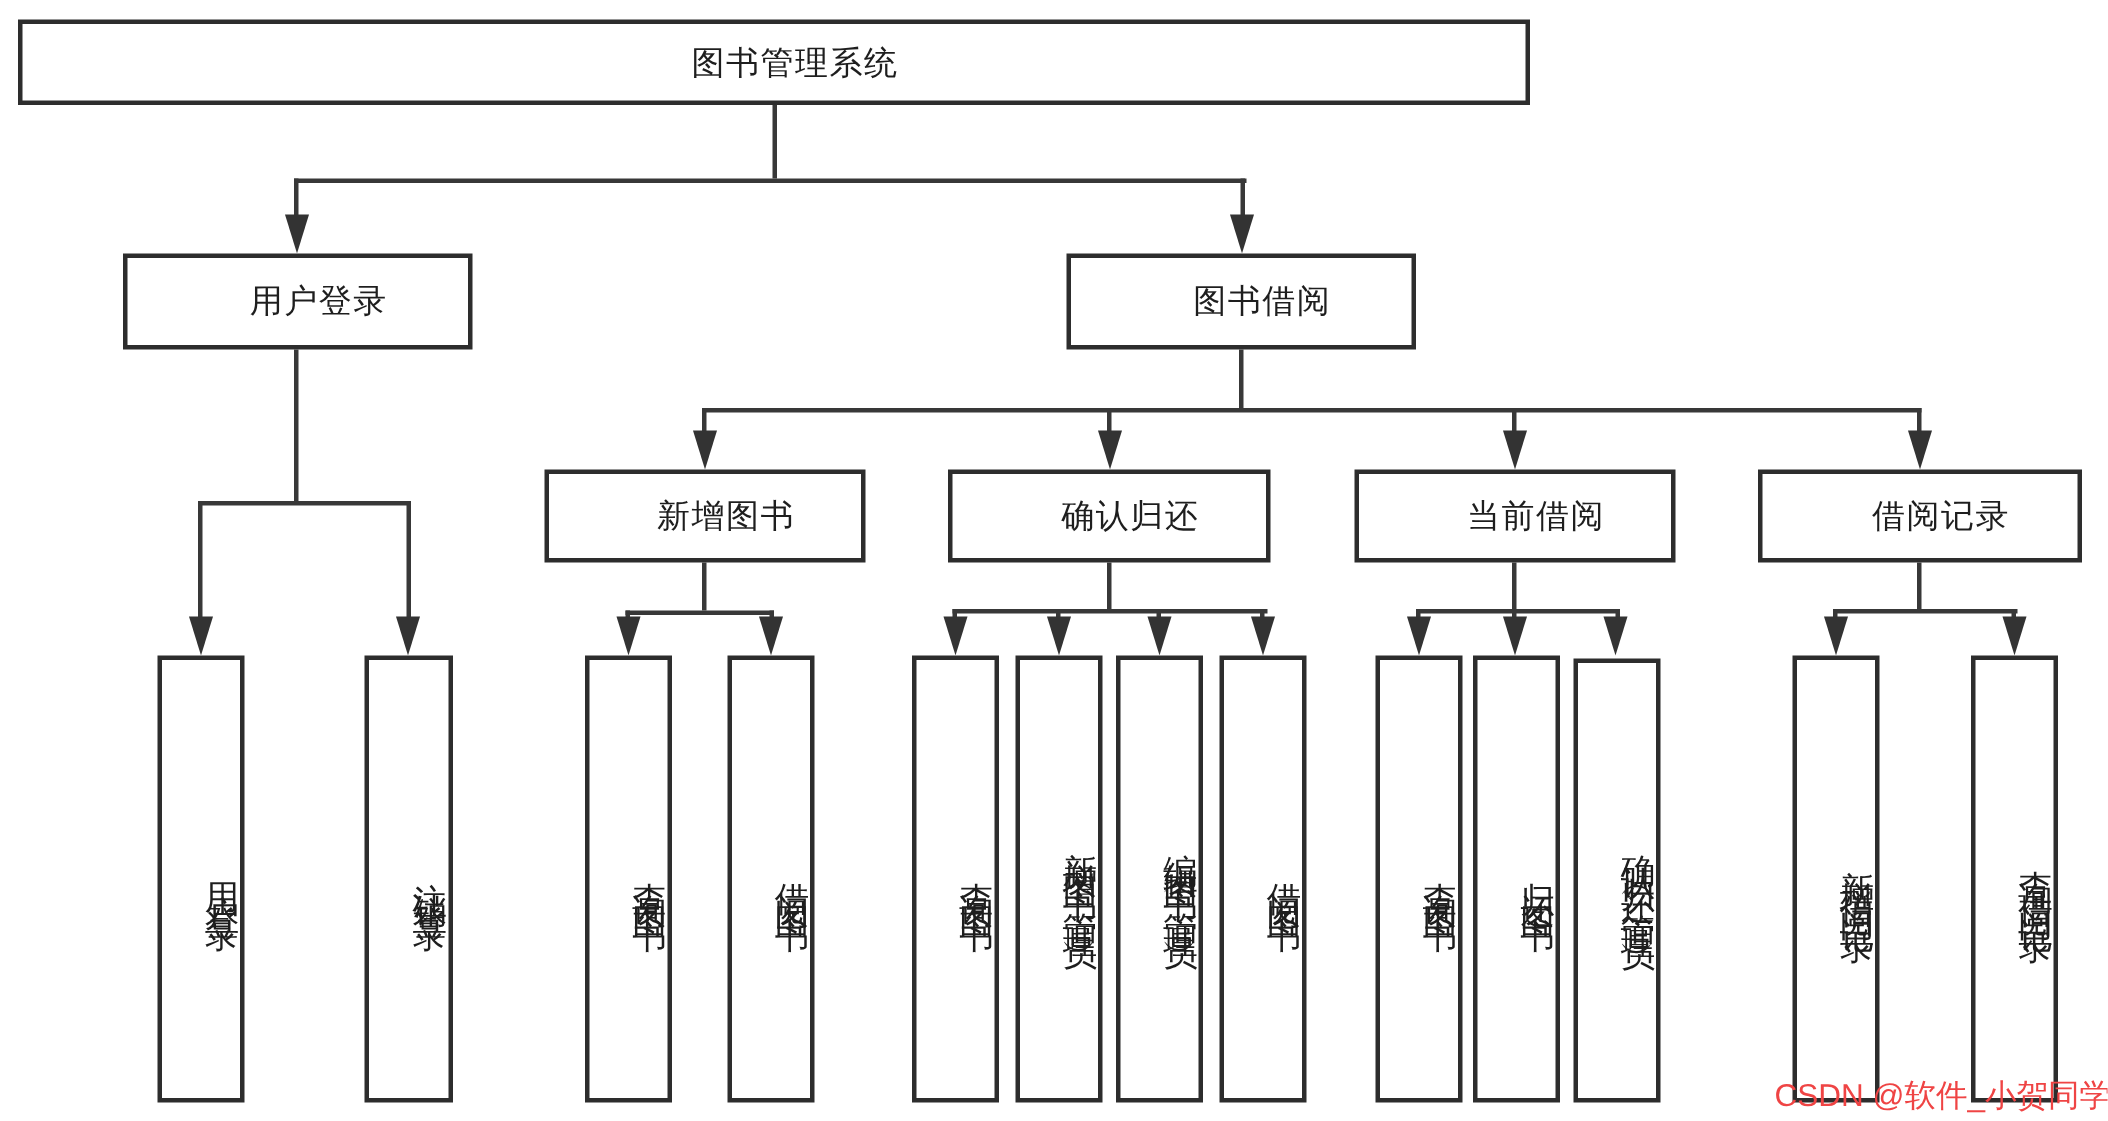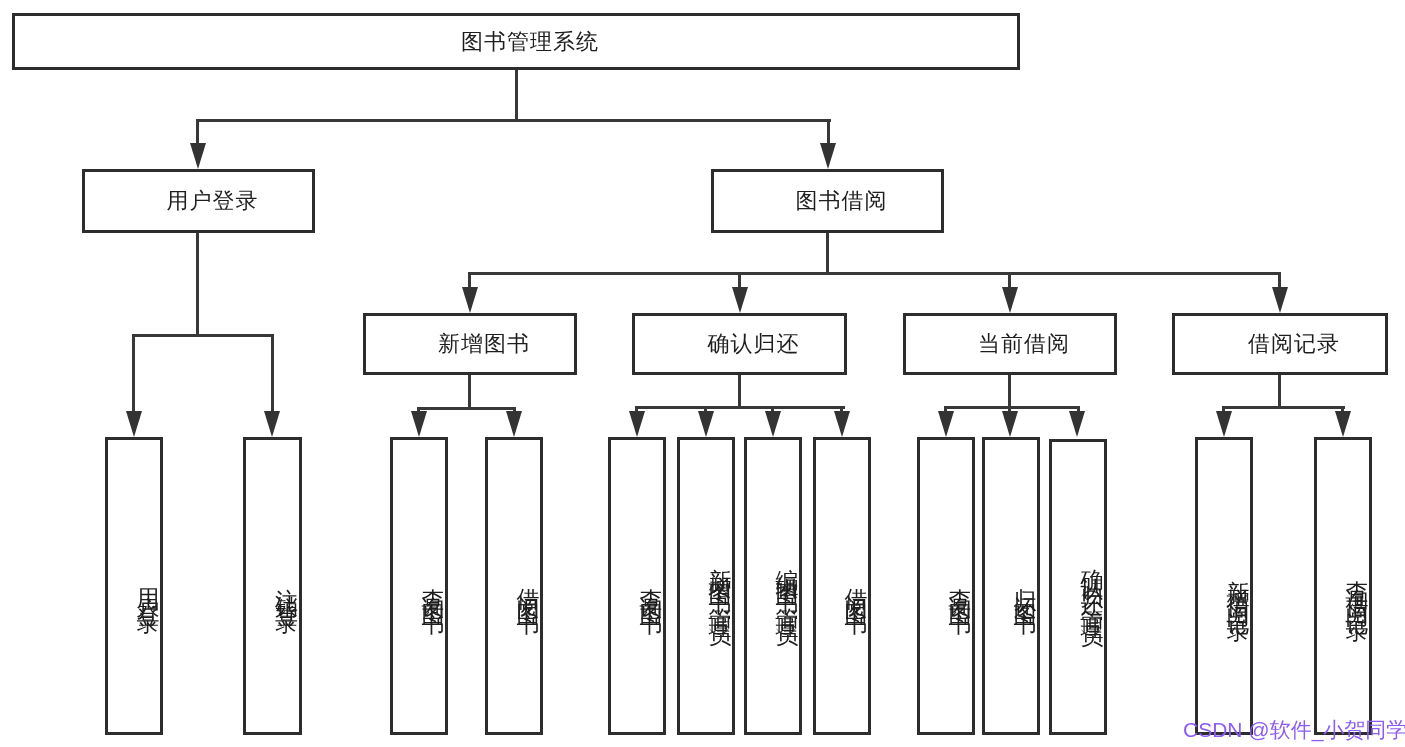--- a/index.html
+++ b/index.html
@@ -16,21 +16,21 @@
   .leaf span{display:block;}
 
   
   .line{position:absolute;background:#383838;}
   .arrow{position:absolute;width:0;height:0;
          border-left:8px solid transparent;border-right:8px solid transparent;
          border-top:26px solid #333333;}
 
   
   .watermark{position:absolute;left:1183px;top:716px;width:222px;
-             color:#8b5cf6;font-size:21px;white-space:nowrap;z-index:5;}
+             color:#ef4444;font-size:21px;white-space:nowrap;z-index:5;}
 </style>
 </head>
 <body>
 
 <div class="canvas">
 
   <div class="box h-label" style="left:12px;top:13px;width:1008px;height:57px">
     <span>图书管理系统</span>
   </div>
 

